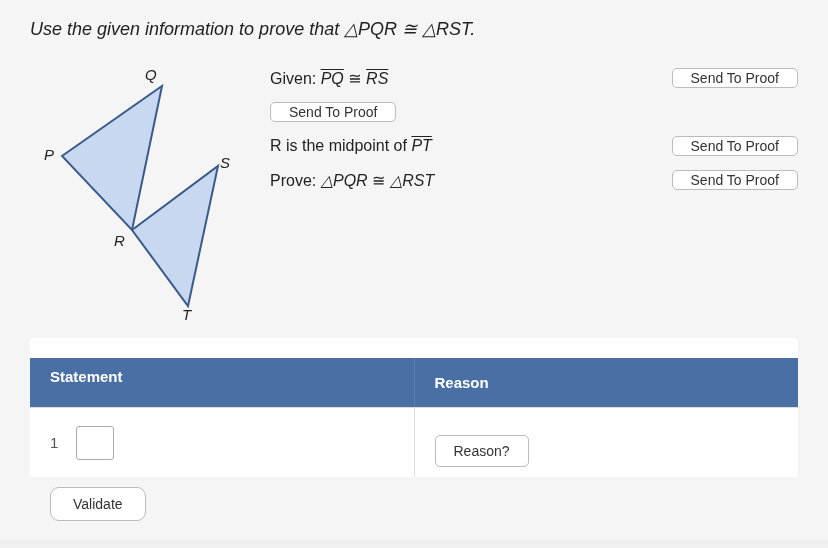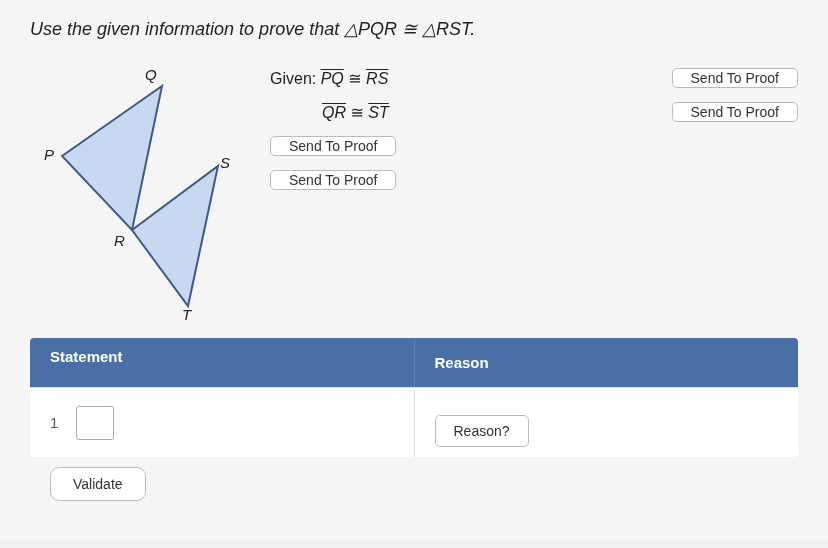--- a/index.html
+++ b/index.html
@@ -84,20 +84,21 @@
       margin: 0 0 0 0;
       width: 100%;
     }
     .proof-table-header {
       display: flex;
       flex-direction: row;
       background: #4a6fa5;
       color: white;
       font-size: 15px;
       font-weight: bold;
+      margin-top: 20px;
     }
     .proof-table-header .col-stmt {
       flex: 1;
       padding: 10px 20px;
       border-right: 1px solid #5a7fb5;
     }
     .proof-table-header .col-reason {
       flex: 1;
       padding: 16px 20px;
     }
@@ -193,31 +194,34 @@
     <div class="info-panel">
 
       <div class="info-row">
         <div class="info-text">
           <span>Given: <span class="overline math-italic">PQ</span> ≅ <span class="overline math-italic">RS</span></span>
         </div>
         <button class="send-btn">Send To Proof</button>
       </div>
 
       <div class="info-row">
+        <button class="send-btn">Send To Proof</button>
+      </div>
+
+      <div class="info-row">
         <div class="info-text">
-          <span><span style="margin-left:52px;"></span><span class="overline math-italic">QR</span> ≅ <span class="overline math-italic">ST</span></span>
+          <span>R is the midpoint of <span class="overline math-italic">PT</span></span>
         </div>
         <button class="send-btn">Send To Proof</button>
       </div>
 
       <div class="info-row">
-        <button class="send-btn">Send To Proof</button>
-      </div>
-
-      <div class="info-row">
+        <div class="info-text">
+          <span>Prove: <i>△PQR</i> ≅ <i>△RST</i></span>
+        </div>
         <button class="send-btn">Send To Proof</button>
       </div>
 
     </div>
   </div>
 
   <div class="proof-table">
     <div class="proof-table-header">
       <div class="col-stmt">Statement</div>
       <div class="col-reason">Reason</div>

